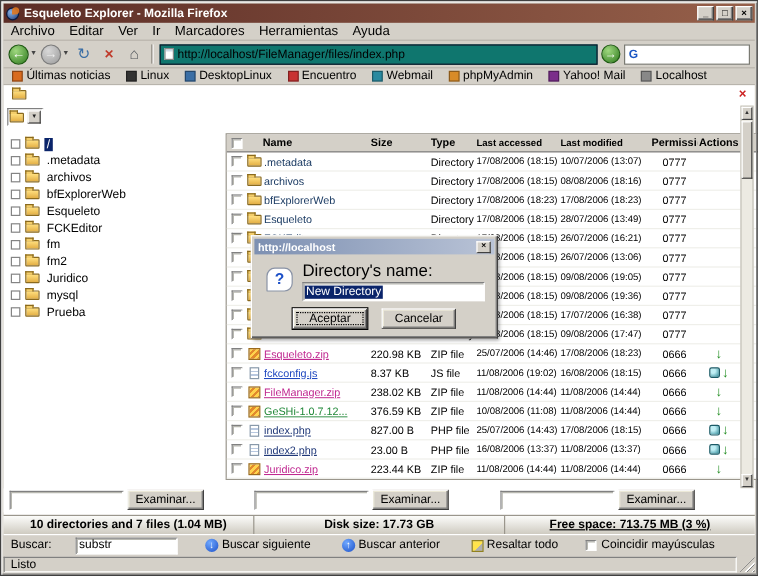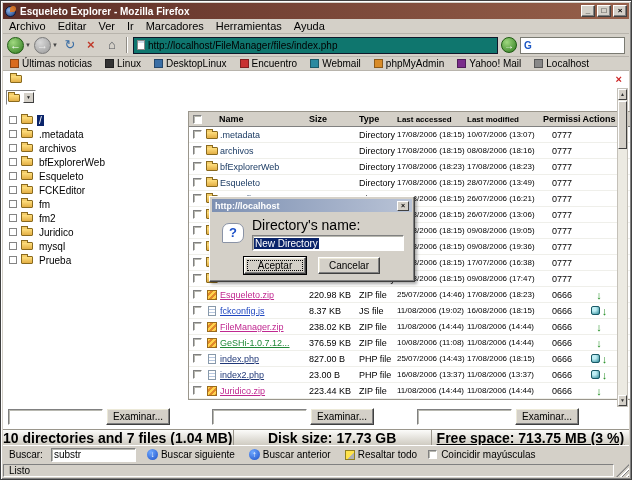--- a/index.html
+++ b/index.html
@@ -91,38 +91,38 @@
   
   .uploads{position:absolute;left:0;right:0;bottom:18px;height:20px;background:#fff;text-decoration:underline;}
   .upload-group{position:absolute;top:1px;display:flex;gap:3px;align-items:center;}
   .upload-group:nth-of-type(1){left:5px;}
   .upload-group:nth-of-type(2){left:209px;}
   .upload-group:nth-of-type(3){left:414px;}
   .tb{background:#fff;border:1px solid;border-color:#808080 #fff #fff #808080;box-shadow:inset 1px 1px 0 #b8b8b0;font-family:inherit;}
   .upload-input{width:95px;height:16px;font-size:9px;padding:0 2px;}
   .btn{background:#d4d0c8;border:1px solid;border-color:#fff #404040 #404040 #fff;box-shadow:inset -1px -1px 0 #808080,inset 1px 1px 0 #ece9d8;font-size:10px;text-align:center;display:inline-block;}
   .browse{min-width:62px;height:17px;line-height:15px;padding:0 6px;}
-  .infobar{position:absolute;left:0;right:0;bottom:0;height:16px;display:flex;border-top:1px solid #9a968c;background:linear-gradient(#fcfcfa,#cfcbc1);font-size:14px;font-weight:bold;}
+  .infobar{position:absolute;left:0;right:0;bottom:0;height:16px;display:flex;border-top:1px solid #9a968c;background:linear-gradient(#fcfcfa,#cfcbc1);font-size:10px;font-weight:bold;}
   .info-cell{flex:1;display:flex;align-items:center;justify-content:center;border-right:1px solid #9a968c;white-space:nowrap;}
   .info-cell:last-child{border-right:0;text-decoration:underline;}
 
   
   .dialog{position:absolute;left:209px;top:196px;width:206px;height:86px;background:#d4d0c8;border:1px solid;border-color:#fff #404040 #404040 #fff;box-shadow:inset -1px -1px 0 #808080,2px 2px 3px rgba(0,0,0,.35);z-index:40;}
   .dlg-title{height:13px;margin:2px;background:linear-gradient(90deg,#7d90b2,#b9c3d6);display:flex;align-items:center;padding:0 3px;color:#fff;font-size:9px;font-weight:bold;}
   .dlg-close{margin-left:auto;width:12px;height:10px;background:#d4d0c8;border:1px solid;border-color:#fff #404040 #404040 #fff;color:#000;font-size:7px;line-height:8px;text-align:center;font-weight:bold;}
   .dlg-q{position:absolute;left:12px;top:26px;width:22px;height:20px;background:#fff;border:1px solid #8a93a6;border-radius:7px 7px 7px 1px;color:#1c50c8;font-weight:bold;font-size:13px;text-align:center;line-height:18px;}
   .dlg-label{position:absolute;left:42px;top:20px;font-size:14px;}
   .dlg-input{position:absolute;left:42px;top:38px;width:152px;height:16px;background:#fff;border:1px solid;border-color:#808080 #fff #fff #808080;box-shadow:inset 1px 1px 0 #b8b8b0;font-size:10px;display:flex;align-items:center;padding:0 1px;}
   .dlg-input .sel{background:#0a246a;color:#fff;padding:0 1px;white-space:nowrap;}
   .dlg-btns{position:absolute;left:0;right:0;top:60px;display:flex;justify-content:center;gap:12px;}
   .dlg-btn{width:62px;height:17px;line-height:15px;font-size:10px;}
   .dlg-btn.default{box-shadow:0 0 0 1px #000,inset -1px -1px 0 #808080,inset 1px 1px 0 #ece9d8;outline:1px dotted #000;outline-offset:-4px;}
 
   
-  .findbar{position:absolute;left:3px;top:445px;right:3px;height:18px;background:#d4d0c8;border-top:1px solid #fff;display:flex;align-items:center;gap:8px;padding:0 6px;font-size:10px;}
+  .findbar{position:absolute;left:3px;top:445px;right:3px;height:18px;background:#d4d0c8;border-top:1px solid #fff;display:flex;align-items:center;gap:20px;padding:0 6px;font-size:10px;}
   .fb-input{width:85px;height:14px;font-size:10px;padding:0 2px;}
   .fb-btn{display:inline-flex;align-items:center;gap:3px;padding:0 3px;white-space:nowrap;}
   .circle-ico{width:11px;height:11px;border-radius:50%;background:radial-gradient(circle at 35% 30%,#6fa8ff,#1c50c8);color:#fff;font-size:8px;line-height:11px;text-align:center;flex:0 0 auto;}
   .hl-ico{width:10px;height:10px;background:linear-gradient(135deg,#ffe34c 60%,#b0b0b0 60%);border:1px solid #908020;flex:0 0 auto;}
   .fb-check{display:inline-flex;align-items:center;gap:4px;white-space:nowrap;}
   .statusbar{position:absolute;left:3px;top:463px;right:3px;height:14px;display:flex;gap:2px;padding-top:1px;align-items:stretch;}
   .sb-cell{border:1px solid;border-color:#808080 #fff #fff #808080;font-size:10px;padding:0 5px;display:flex;align-items:center;flex:1;}
   .grip{width:13px;background:repeating-linear-gradient(135deg,#fff 0 1px,#808080 1px 2px,#d4d0c8 2px 4px);clip-path:polygon(100% 0,100% 100%,0 100%);}
 </style>
 </head>

